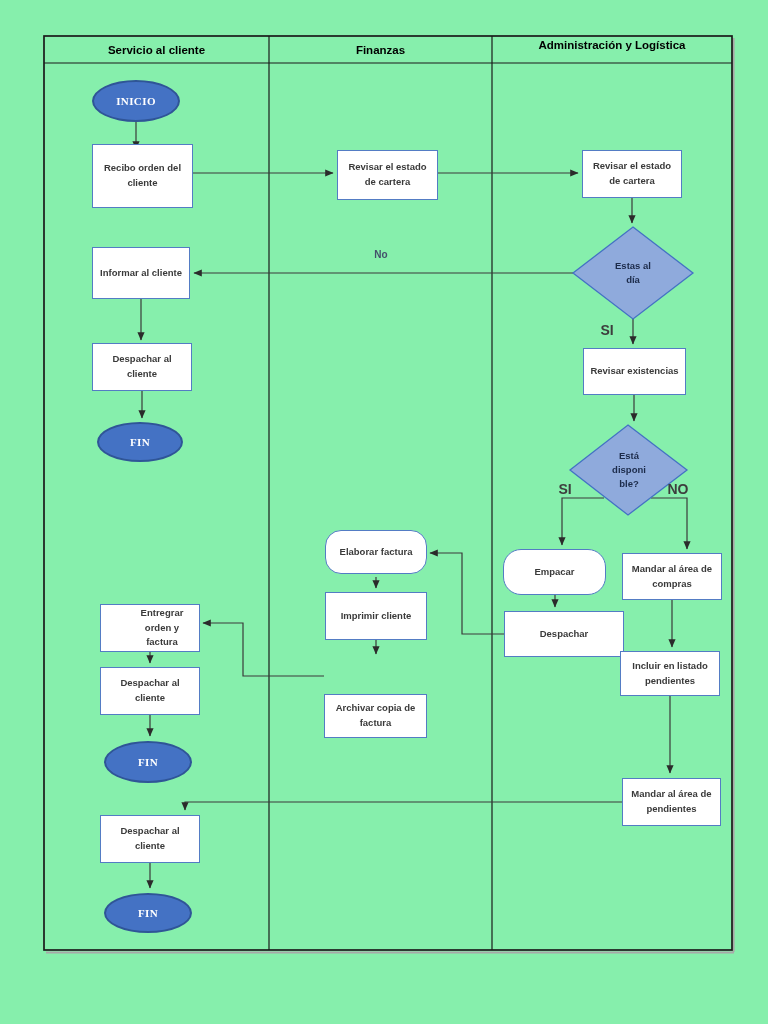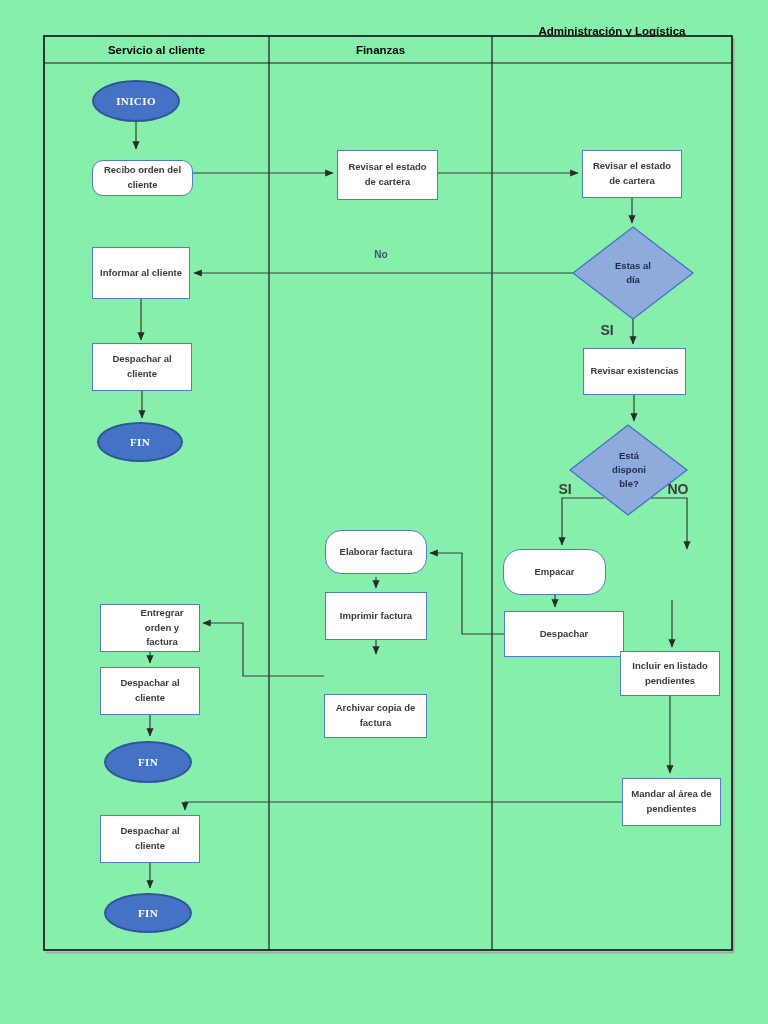--- a/index.html
+++ b/index.html
@@ -73,43 +73,44 @@
     <line x1="670" y1="696" x2="670" y2="773" class="connector" marker-end="url(#ah)"></line>
     <polyline points="622,802 185,802 185,810" class="connector" marker-end="url(#ah)"></polyline>
     <line x1="150" y1="863" x2="150" y2="888" class="connector" marker-end="url(#ah)"></line>
 
     <polygon points="633,227 693,273 633,319 573,273" class="decision"></polygon>
     <polygon points="628,425 687,470 628,515 570,470" class="decision"></polygon>
   </svg>
 
   <div class="lbl hdr" style="left:44px;top:36px;width:225px;height:27px;">Servicio al cliente</div>
   <div class="lbl hdr" style="left:269px;top:36px;width:223px;height:27px;">Finanzas</div>
-  <div class="lbl hdr" style="left:492px;top:20px;width:240px;height:22px;">Administración y Logística</div>
+  <div class="lbl hdr" style="left:492px;top:34px;width:240px;height:22px;">Administración y Logística</div>
 
   <div class="lbl ellipse" style="left:92px;top:80px;width:88px;height:42px;">INICIO</div>
   <div class="lbl ellipse" style="left:97px;top:422px;width:86px;height:40px;">FIN</div>
   <div class="lbl ellipse" style="left:104px;top:741px;width:88px;height:42px;">FIN</div>
   <div class="lbl ellipse" style="left:104px;top:893px;width:88px;height:40px;">FIN</div>
 
-  <div class="lbl box" style="left:92px;top:160px;width:101px;height:36px;border-radius:11px;">Recibo orden del cliente</div>
+  <div class="lbl box" style="left:92px;top:144px;width:101px;height:64px;">Recibo orden del cliente</div>
   <div class="lbl box" style="left:92px;top:247px;width:98px;height:52px;">Informar al cliente</div>
   <div class="lbl box" style="left:92px;top:343px;width:100px;height:48px;">Despachar al cliente</div>
   <div class="lbl box" style="left:100px;top:604px;width:100px;height:48px;padding-left:29px;">Entregrar orden y factura</div>
   <div class="lbl box" style="left:100px;top:667px;width:100px;height:48px;">Despachar al cliente</div>
   <div class="lbl box" style="left:100px;top:815px;width:100px;height:48px;">Despachar al cliente</div>
 
   <div class="lbl box" style="left:337px;top:150px;width:101px;height:50px;">Revisar el estado de cartera</div>
   <div class="lbl box" style="left:325px;top:530px;width:102px;height:44px;border-radius:16px;">Elaborar factura</div>
-  <div class="lbl box" style="left:325px;top:592px;width:102px;height:48px;">Imprimir factura</div>
+  <div class="lbl box" style="left:325px;top:592px;width:102px;height:48px;">Imprimir cliente</div>
   <div class="lbl box" style="left:324px;top:658px;width:103px;height:44px;margin-top:36px;">Archivar copia de factura</div>
 
   <div class="lbl box" style="left:582px;top:150px;width:100px;height:48px;">Revisar el estado de cartera</div>
   <div class="lbl box" style="left:583px;top:348px;width:103px;height:47px;">Revisar existencias</div>
   <div class="lbl box" style="left:503px;top:549px;width:103px;height:46px;border-radius:18px;">Empacar</div>
   <div class="lbl box" style="left:504px;top:611px;width:120px;height:46px;">Despachar</div>
+  <div class="lbl box" style="left:622px;top:553px;width:100px;height:47px;">Mandar al área de compras</div>
   <div class="lbl box" style="left:620px;top:651px;width:100px;height:45px;">Incluir en listado pendientes</div>
   <div class="lbl box" style="left:622px;top:778px;width:99px;height:48px;">Mandar al área de pendientes</div>
 
   <div class="lbl dlabel" style="left:611px;top:251px;width:44px;height:44px;">Estas al día</div>
   <div class="lbl dlabel" style="left:602px;top:441px;width:54px;height:58px;">Está disponi ble?</div>
 
   <div class="lbl tag tag-no" style="left:355px;top:246px;width:52px;height:16px;">No</div>
   <div class="lbl tag" style="left:594px;top:322px;width:26px;height:15px;">SI</div>
   <div class="lbl tag" style="left:551px;top:481px;width:28px;height:15px;">SI</div>
   <div class="lbl tag" style="left:662px;top:481px;width:32px;height:15px;">NO</div>

